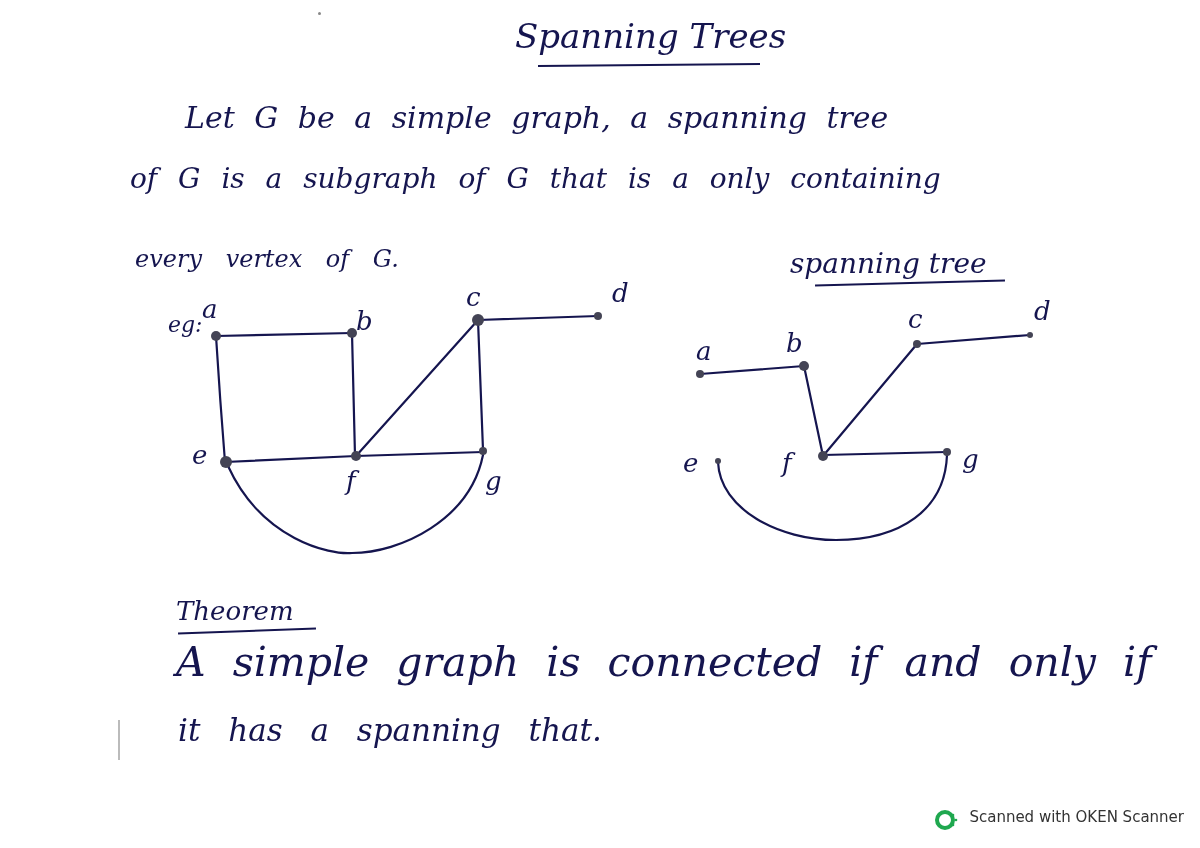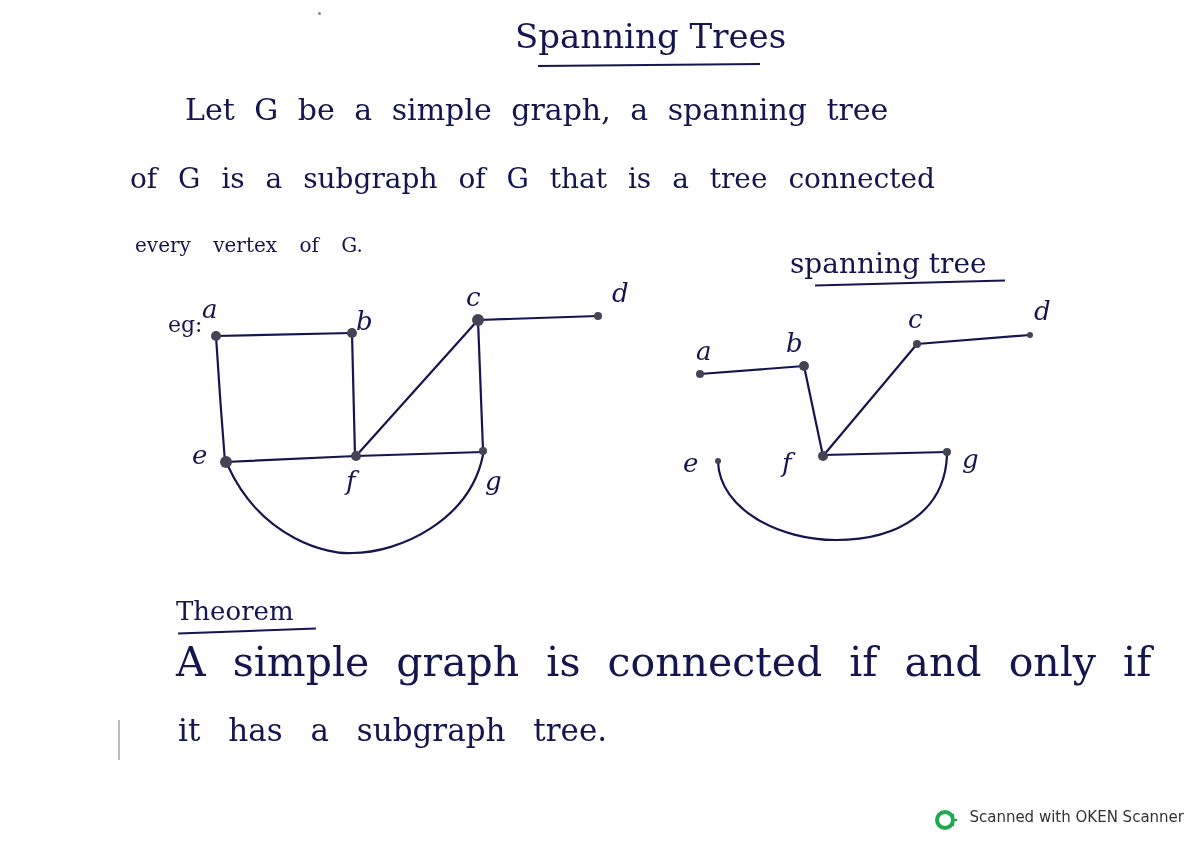--- a/index.html
+++ b/index.html
@@ -1,25 +1,25 @@
 <!DOCTYPE html>
 <html><head>
 <meta charset="utf-8">
 <style>
   html, body { margin: 0; padding: 0; background: #ffffff; }
   body { width: 1200px; height: 848px; position: relative; overflow: hidden;
          font-family: "DejaVu Serif", serif; color: #1a1a5e; }
-  .hw { position: absolute; font-family: "DejaVu Serif", serif; 
+  .hw { position: absolute; font-family: "DejaVu Serif", serif; font-style: italic;
         color: #15154f; white-space: nowrap; }
   .title { left: 515px; top: 16px; font-size: 34px; }
   .title-underline { position: absolute; left: 538px; top: 64px; width: 222px; height: 2px;
         background: #15154f; transform: rotate(-0.5deg); }
-  .line1 { left: 185px; top: 92px; font-size: 30px; word-spacing: 10px; }
+  .line1 { left: 185px; top: 100px; font-size: 30px; word-spacing: 10px; }
   .line2 { left: 130px; top: 162px; font-size: 28px; word-spacing: 12px; }
-  .line3 { left: 135px; top: 233px; font-size: 20px; word-spacing: 16px; }
+  .line3 { left: 135px; top: 245px; font-size: 24px; word-spacing: 16px; }
   .st-label { left: 790px; top: 247px; font-size: 28px; }
   .st-underline { position: absolute; left: 815px; top: 282px; width: 190px; height: 2px;
         background: #15154f; transform: rotate(-1.5deg); }
   .eg { left: 128px; top: 312px; font-size: 22px; margin-left: 40px; }
   .theorem-title { left: 176px; top: 596px; font-size: 26px; text-align: center; }
   .theorem-underline { position: absolute; left: 178px; top: 630px; width: 138px; height: 2px;
         background: #15154f; transform: rotate(-2deg); }
   .thm1 { left: 176px; top: 638px; font-size: 41px; word-spacing: 14px; }
   .thm2 { left: 178px; top: 712px; font-size: 31px; word-spacing: 18px; }
   svg.graph { position: absolute; left: 0; top: 0; }
@@ -29,21 +29,21 @@
   .wm-icon { width: 24px; height: 24px; }
   .speck { position: absolute; width: 3px; height: 3px; border-radius: 50%; background: #888; }
 </style>
 </head>
 <body>
 
 <div class="hw title">Spanning Trees</div>
 <div class="title-underline"></div>
 
 <div class="hw line1">Let G be a simple graph, a spanning tree</div>
-<div class="hw line2">of G is a subgraph of G that is a tree connected</div>
+<div class="hw line2">of G is a subgraph of G that is a only containing</div>
 <div class="hw line3">every vertex of G.</div>
 
 <div class="hw st-label">spanning tree</div>
 <div class="st-underline"></div>
 
 <div class="hw eg">eg:</div>
 
 <svg class="graph" width="1200" height="848">
   <g stroke="#15154f" stroke-width="2.2" fill="none" stroke-linecap="round">
 
@@ -100,21 +100,21 @@
     <text class="vlabel" x="1034" y="320">d</text>
     <text class="vlabel" x="683" y="472">e</text>
     <text class="vlabel" x="782" y="472">f</text>
     <text class="vlabel" x="962" y="468">g</text>
   </g>
 </svg>
 
 <div class="hw theorem-title">Theorem</div>
 <div class="theorem-underline"></div>
 <div class="hw thm1">A simple graph is connected if and only if</div>
-<div class="hw thm2">it has a subgraph tree.</div>
+<div class="hw thm2">it has a spanning that.</div>
 
 <div class="speck" style="left:318px;top:12px;"></div>
 <div class="speck" style="left:118px;top:720px;width:2px;height:40px;border-radius:0;background:#bbb;"></div>
 
 <div class="watermark">
   <svg class="wm-icon" viewBox="0 0 24 24">
     <circle cx="10" cy="12" r="8" fill="none" stroke="#1fa84f" stroke-width="4"></circle>
     <circle cx="18" cy="7" r="1.3" fill="#1fa84f"></circle>
     <circle cx="21" cy="12" r="1.3" fill="#1fa84f"></circle>
     <circle cx="18" cy="17" r="1.3" fill="#1fa84f"></circle>

